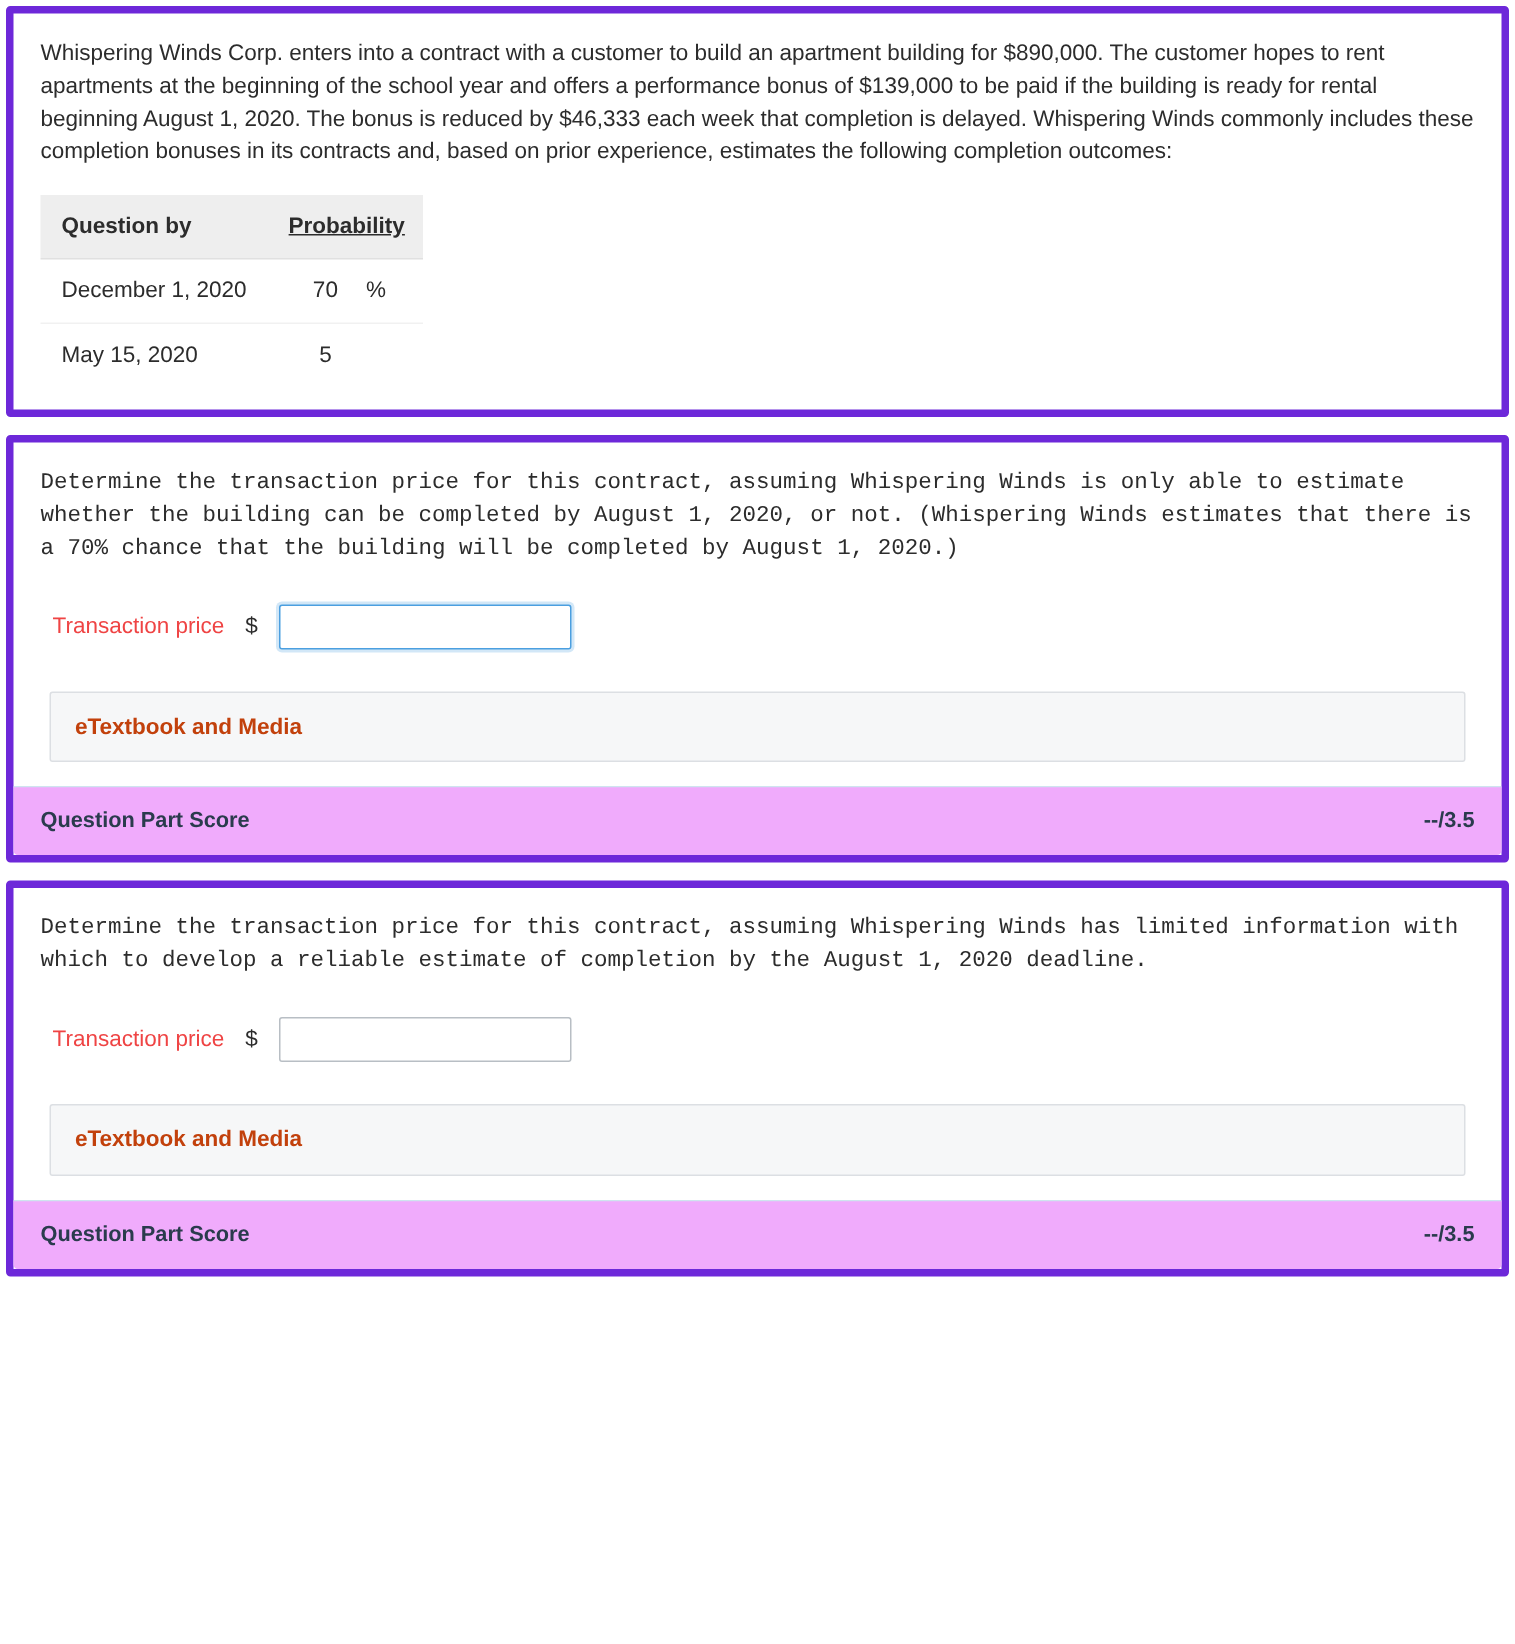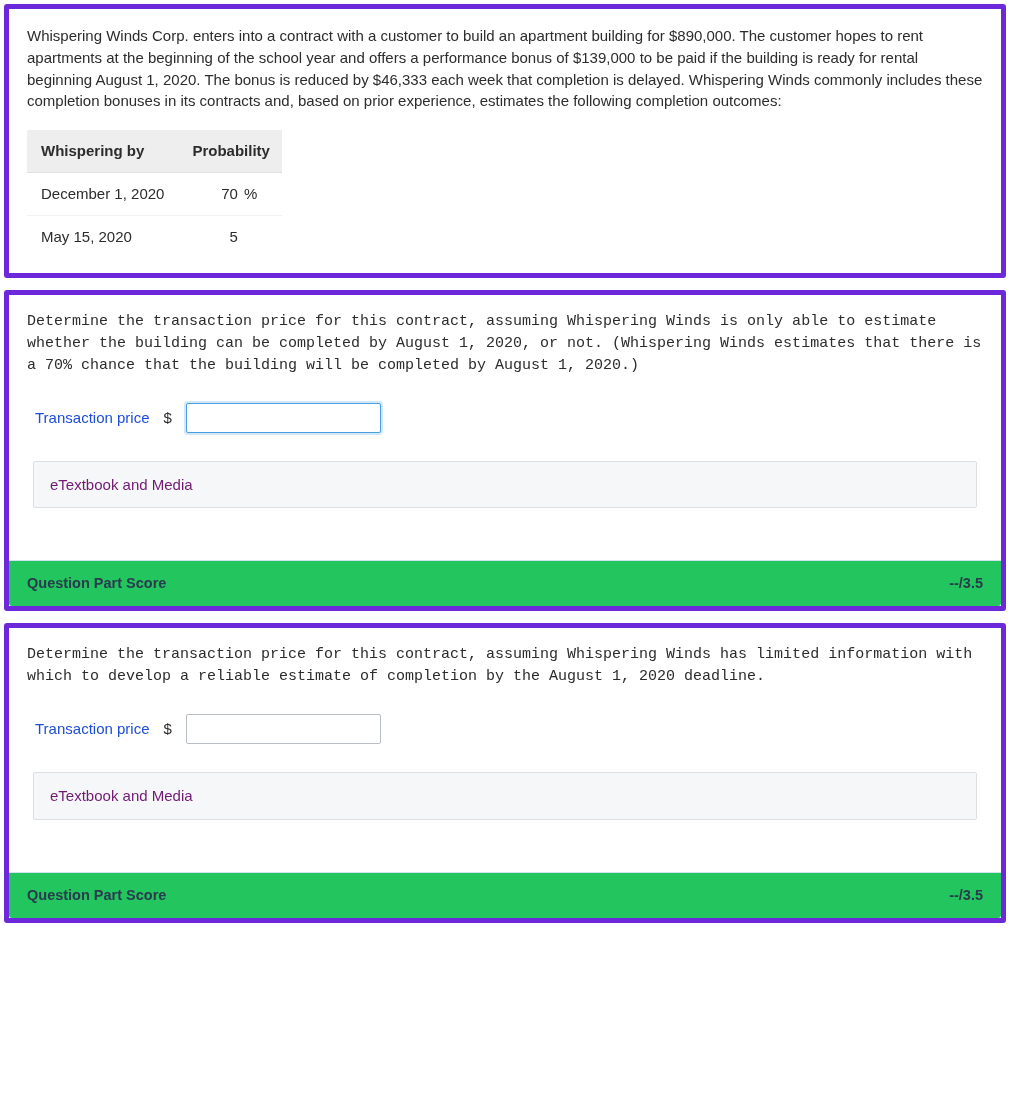--- a/index.html
+++ b/index.html
@@ -26,64 +26,63 @@
     border-collapse: collapse;
     margin-top: 4px;
   }
   table.prob th {
     background: #eeeeee;
     font-weight: 700;
     text-align: left;
     padding: 10px 14px;
     border-bottom: 1px solid #e0e0e0;
   }
-  table.prob th.num { text-align: center; padding-right: 12px; }
+  table.prob th.num { text-align: center; padding-right: 12px; text-decoration: underline; }
   table.prob td {
     padding: 10px 14px;
     border-bottom: 1px solid #f1f1f1;
     white-space: nowrap;
   }
   table.prob td.num { text-align: right; padding-right: 20px; }
   table.prob tr:last-child td { border-bottom: none; }
-  .prob-val { width: 42px; text-align: right; display: inline-block; }
+  .prob-val { width: 42px; text-align: center; display: inline-block; }
   .prob-unit { width: 24px; text-align: left; display: inline-block; padding-left: 6px; }
   .qtext { padding: 0 0 22px 0; font-family: Liberation Mono, monospace; }
   .input-row {
     display: flex;
     align-items: center;
     gap: 14px;
     padding: 4px 8px 28px 8px;
   }
-  .input-label { color: #1d4ed8; }
+  .input-label { color: #ef4444; }
   .dollar { font-size: 15px; }
   input.answer {
     width: 195px;
     height: 30px;
     padding: 4px 8px;
     border: 1px solid #b8bec4;
     border-radius: 2px;
     font-size: 14px;
   }
   input.answer.focused {
     border-color: #4b9fe0;
     box-shadow: 0 0 0 2px rgba(75,159,224,0.25);
     outline: none;
   }
   .resource-bar {
     border: 1px solid #dcdfe3;
     background: #f6f7f8;
     border-radius: 2px;
     padding: 12px 16px;
     margin: 0 6px 0 6px;
-    color: #701a75;
-    font-weight: 400;
+    color: #c2410c;
+    font-weight: 700;
   }
   .score-bar {
-    margin-top: 36px;
-    background: #22c55e;
+    background: #f0abfc;
     border-top: 1px solid #cfe4ef;
     padding: 12px 18px;
     display: flex;
     justify-content: space-between;
     align-items: center;
     color: #2a3b4d;
     font-weight: 700;
     font-size: 14.5px;
     border-radius: 0 0 3px 3px;
   }
@@ -91,21 +90,21 @@
 </style>
 </head>
 <body>
 
 <div class="card">
   <div class="card-body">
     <p class="intro">Whispering Winds Corp. enters into a contract with a customer to build an apartment building for $890,000. The customer hopes to rent apartments at the beginning of the school year and offers a performance bonus of $139,000 to be paid if the building is ready for rental beginning August 1, 2020. The bonus is reduced by $46,333 each week that completion is delayed. Whispering Winds commonly includes these completion bonuses in its contracts and, based on prior experience, estimates the following completion outcomes:</p>
     <table class="prob">
       <thead>
         <tr>
-          <th>Whispering by</th>
+          <th>Question by</th>
           <th class="num">Probability</th>
         </tr>
       </thead>
       <tbody>
         <tr>
           <td>December 1, 2020</td>
           <td class="num">
             <span class="prob-val">70</span><span class="prob-unit">%</span>
           </td>
         </tr>

